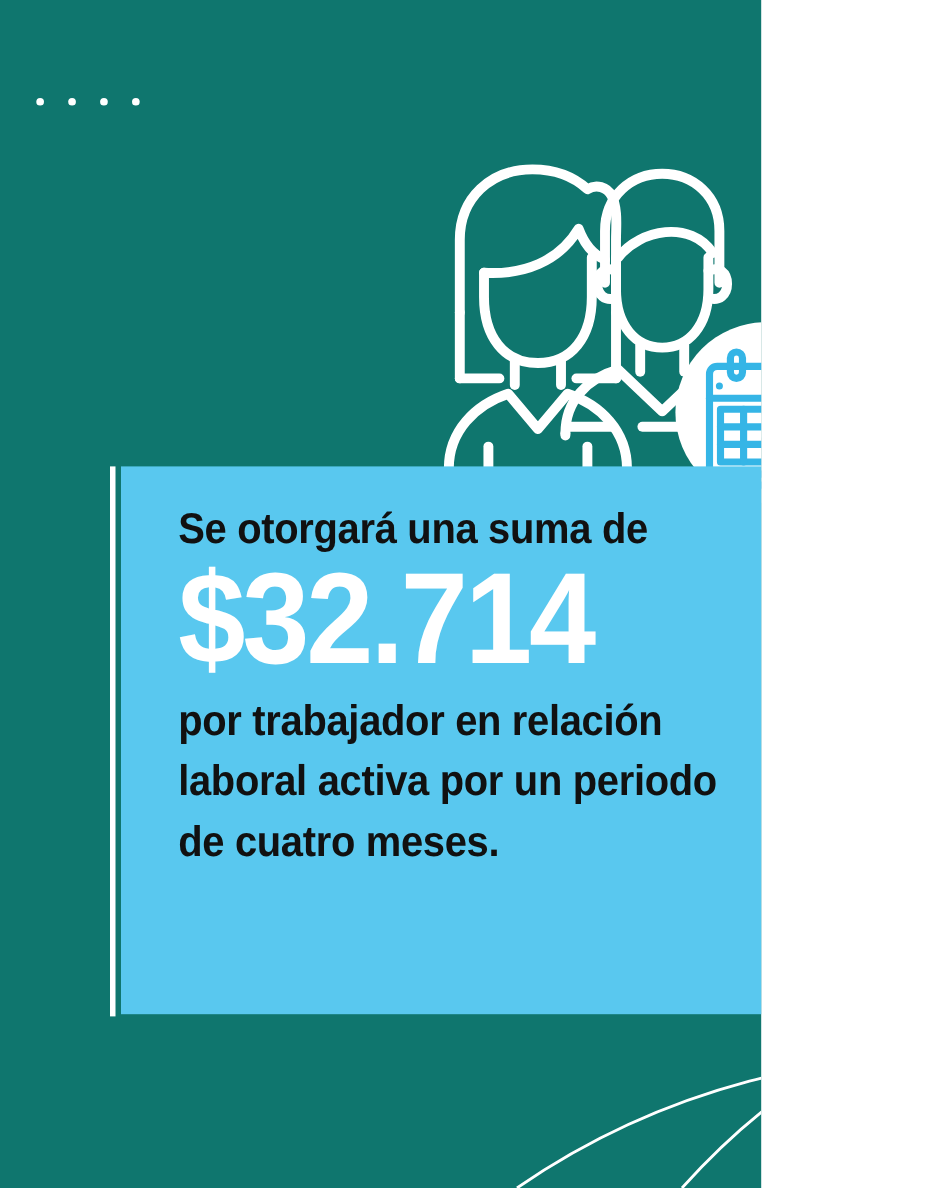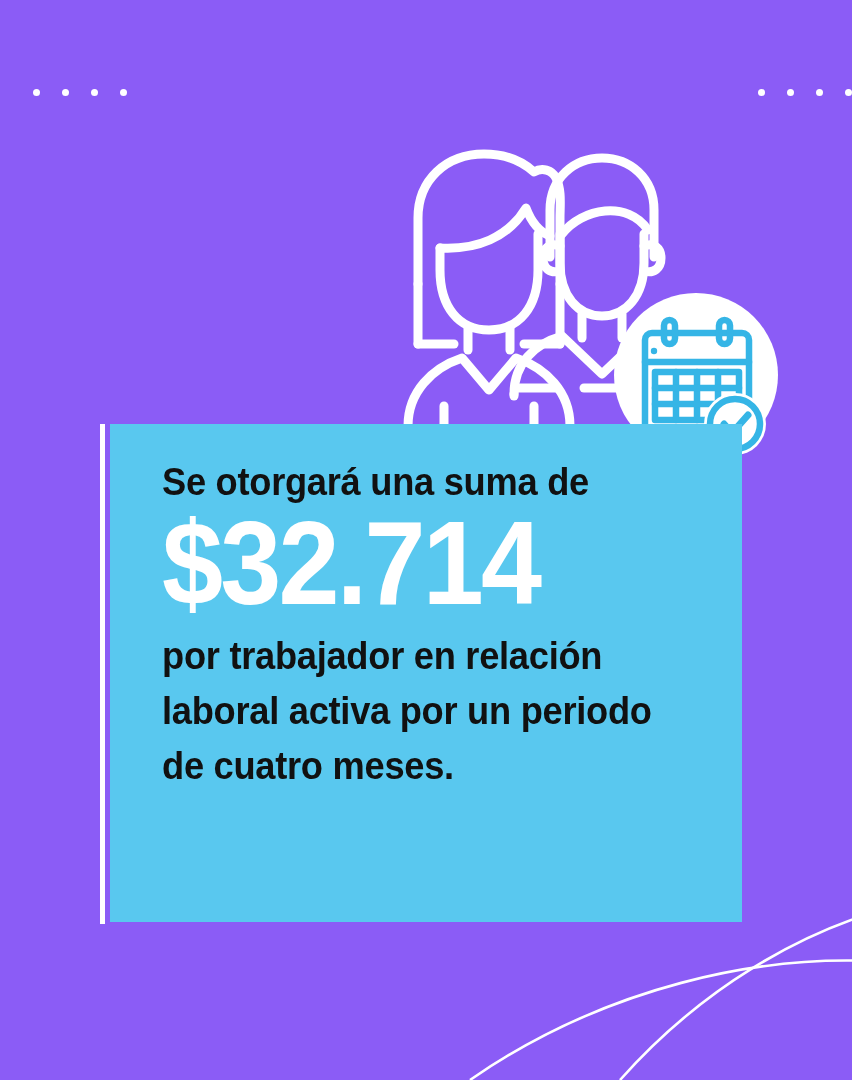--- a/index.html
+++ b/index.html
@@ -2,24 +2,24 @@
 <html><head>
 <meta charset="utf-8">
 <style>
   html, body {
     margin: 0;
     padding: 0;
     background: #ffffff;
   }
   #canvas {
     position: relative;
-    width: 852px;
+    width: 692px;
     height: 1080px;
     overflow: hidden;
-    background: #8b5cf6;
+    background: #0f766e;
     font-family: "Liberation Sans", sans-serif;
   }
 
   
   .dot-row {
     position: absolute;
     display: flex;
     align-items: center;
   }
   .dot-row .dot {

